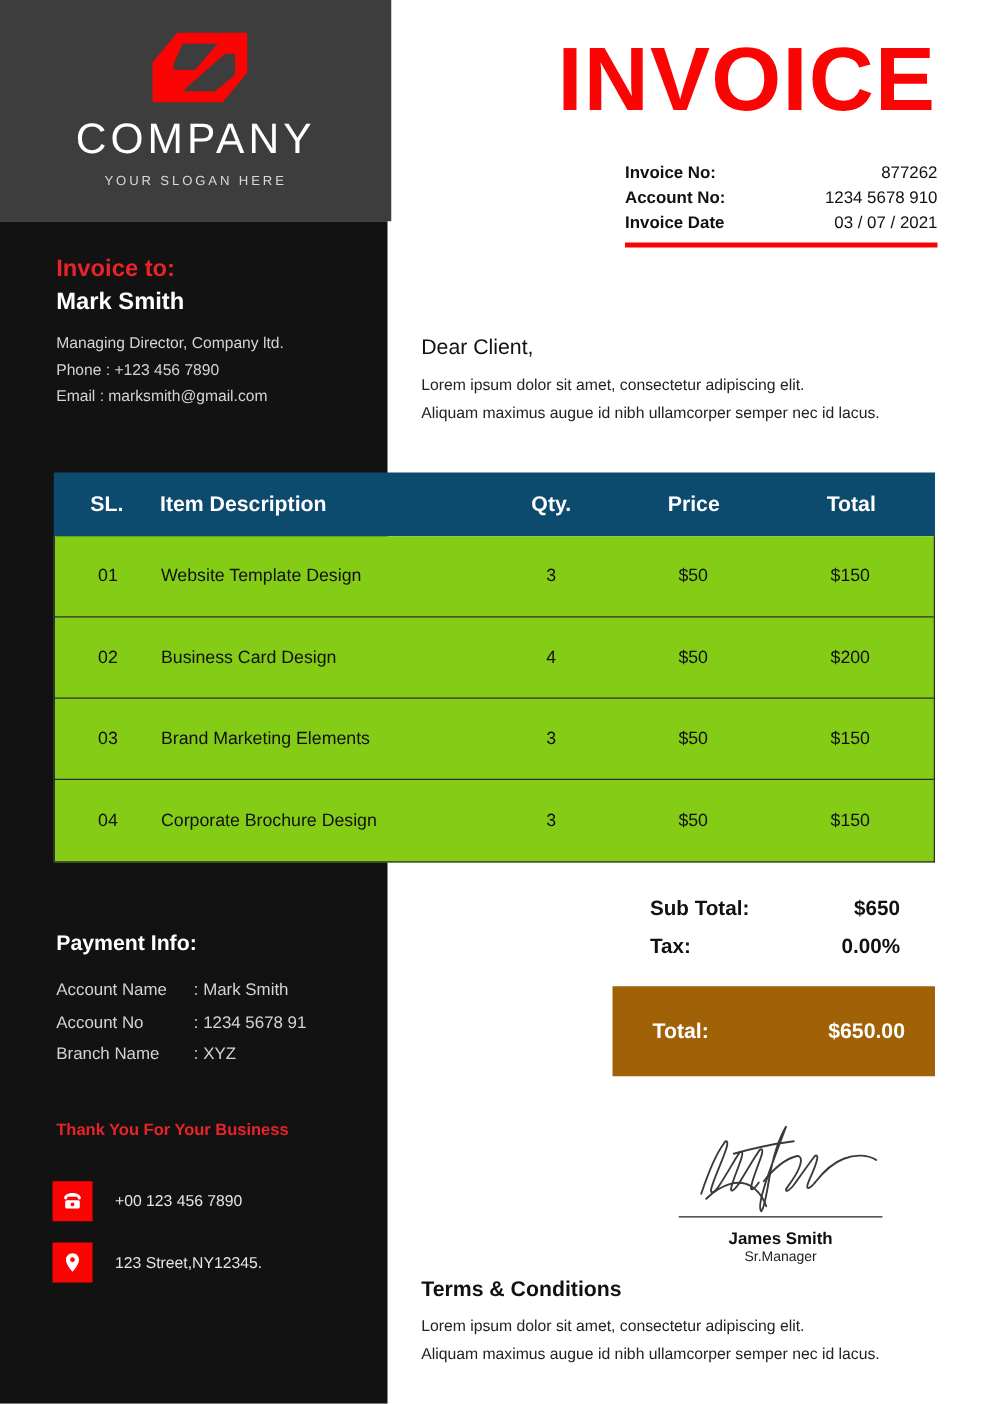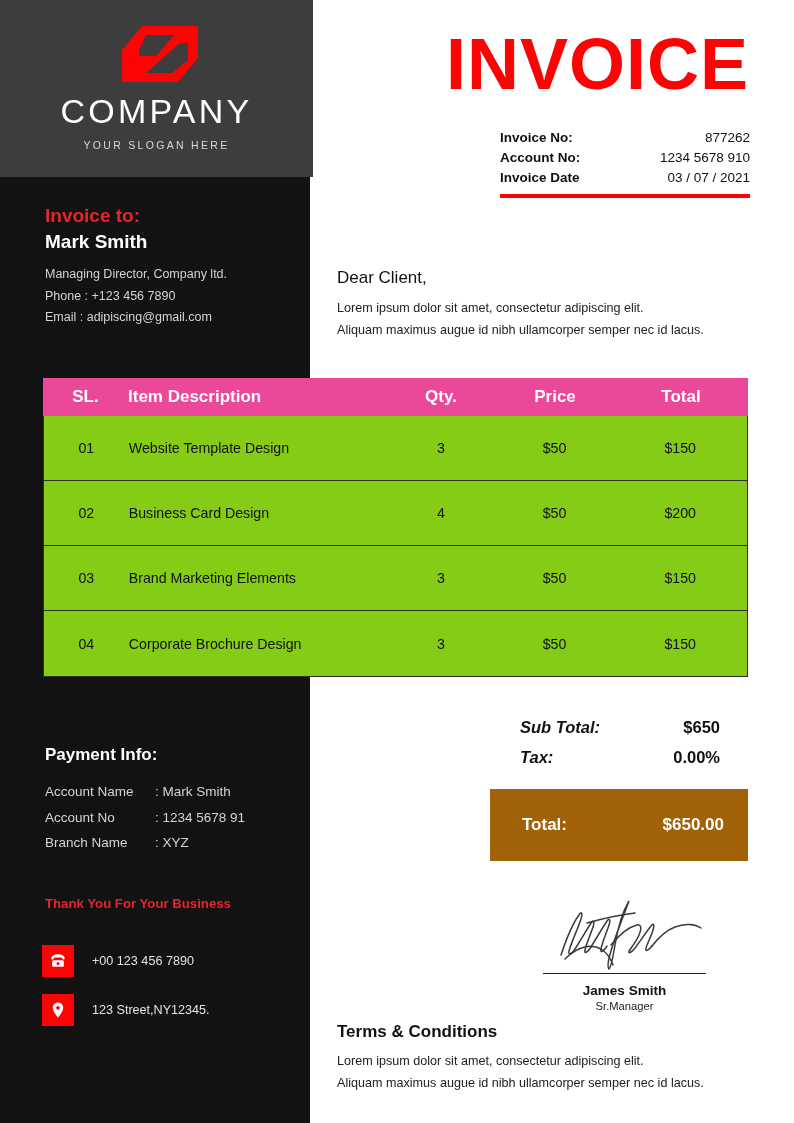--- a/index.html
+++ b/index.html
@@ -54,21 +54,21 @@
   .invoice-to-line{ color:#d4d4d4; font-size:12.5px; line-height:1.72; }
 
   
   .client{ position:absolute; left:337px; top:268px; width:420px; }
   .client-greeting{ font-size:17px; font-weight:normal; color:#111; margin-bottom:9px; }
   .client-line{ font-size:12.6px; color:#222; line-height:1.75; }
 
   
   .items{ position:absolute; left:43px; top:378px; width:705px; }
   .items-head{
-    display:flex; background:#ec4899; height:38px; align-items:center;
+    display:flex; background:#0c4a6e; height:51px; align-items:center;
     color:#ffffff; font-size:17px; font-weight:bold;
   }
   .items-head .c-sl{ width:85px; text-align:center; }
   .items-head .c-desc{ width:258px; }
   .items-head .c-qty{ width:110px; text-align:center; }
   .items-head .c-price{ width:118px; text-align:center; }
   .items-head .c-total{ width:134px; text-align:center; }
 
   .items-body{ border:1.5px solid #2e2e2e; border-top:none; background:#84cc16; }
   .item-row{
@@ -78,21 +78,21 @@
   .item-row:last-child{ border-bottom:none; }
   .item-row .c-sl{ width:85px; text-align:center; }
   .item-row .c-desc{ width:258px; }
   .item-row .c-qty{ width:110px; text-align:center; }
   .item-row .c-price{ width:118px; text-align:center; }
   .item-row .c-total{ width:134px; text-align:center; }
 
   
   .totals{ position:absolute; left:490px; top:718px; width:258px; }
   .total-row{ display:flex; justify-content:space-between; align-items:baseline; padding:0 28px 0 30px; margin-bottom:11px; }
-  .total-row .t-label{ font-size:16.5px; font-weight:bold; color:#111;font-style:italic; }
+  .total-row .t-label{ font-size:16.5px; font-weight:bold; color:#111; }
   .total-row .t-value{ font-size:16.5px; font-weight:bold; color:#111; }
   .grand-total{
     background:#a16207; height:72px; display:flex; align-items:center;
     justify-content:space-between; padding:0 24px 0 32px; margin-top:22px;
   }
   .grand-total .t-label{ font-size:17px; font-weight:bold; color:#ffffff; }
   .grand-total .t-value{ font-size:17px; font-weight:bold; color:#ffffff; }
 
   
   .payinfo{ position:absolute; left:45px; top:745px; width:262px; }
@@ -156,21 +156,21 @@
     <span class="meta-value">03 / 07 / 2021</span>
   </div>
   <div class="meta-rule"></div>
 </div>
 
 <div class="invoice-to">
   <div class="invoice-to-title">Invoice to:</div>
   <div class="invoice-to-name">Mark Smith</div>
   <div class="invoice-to-line">Managing Director, Company ltd.</div>
   <div class="invoice-to-line">Phone : +123 456 7890</div>
-  <div class="invoice-to-line">Email : adipiscing@gmail.com</div>
+  <div class="invoice-to-line">Email : marksmith@gmail.com</div>
 </div>
 
 <div class="client">
   <div class="client-greeting">Dear Client,</div>
   <div class="client-line">Lorem ipsum dolor sit amet, consectetur adipiscing elit.</div>
   <div class="client-line">Aliquam maximus augue id nibh ullamcorper semper nec id lacus.</div>
 </div>
 
 <div class="items">
   <div class="items-head">

